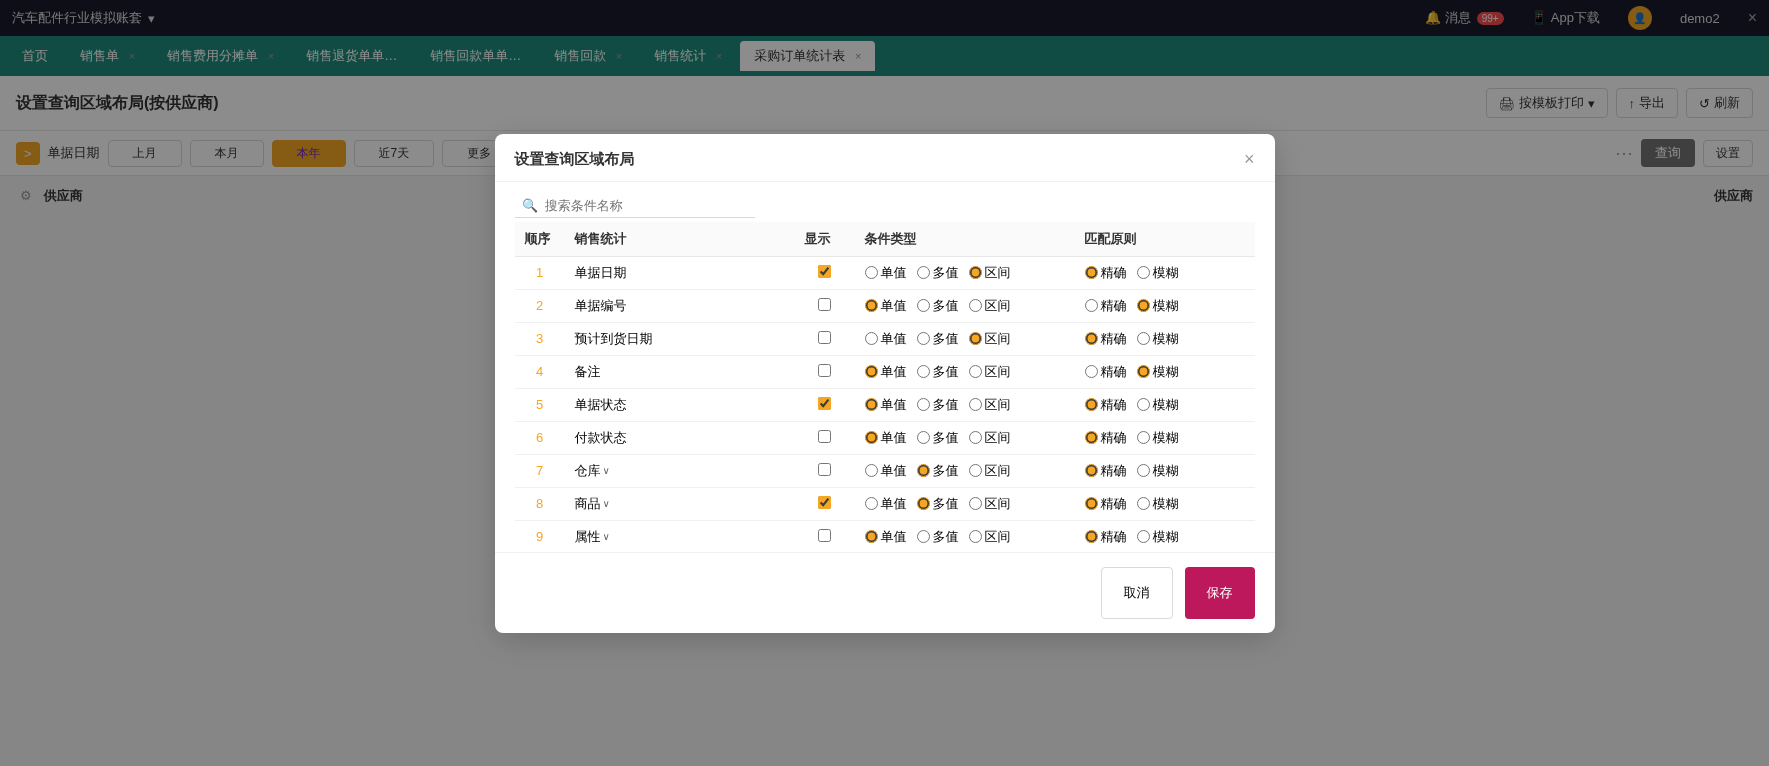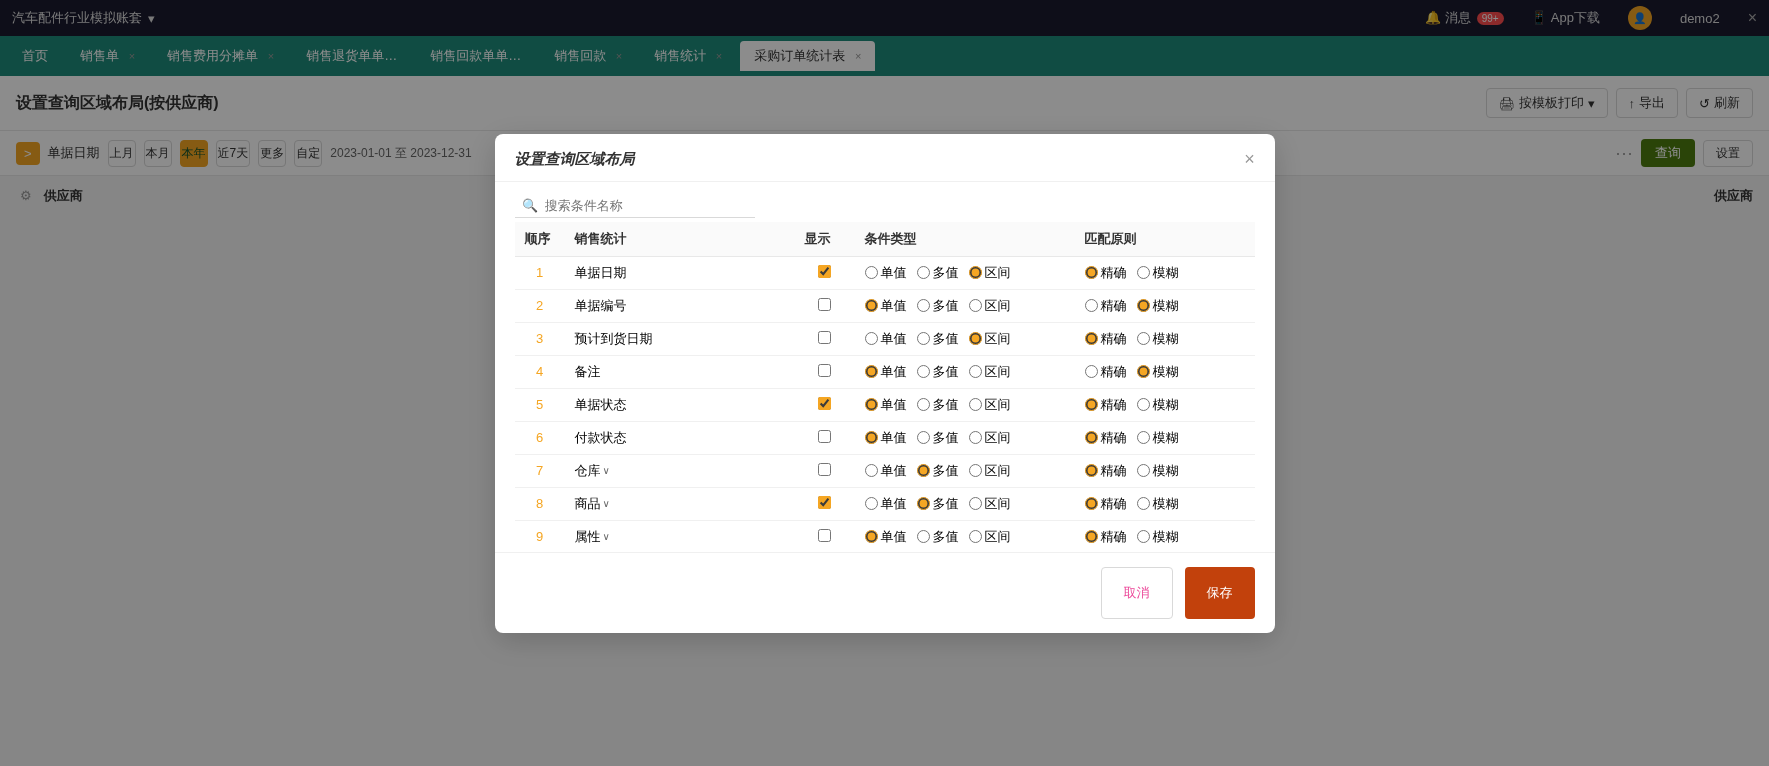--- a/index.html
+++ b/index.html
@@ -52,34 +52,34 @@
       background: #fff;
       padding: 12px 16px;
       display: flex;
       align-items: center;
       justify-content: space-between;
       border-bottom: 1px solid #e8e8e8;
     }
     .page-title { font-size: 16px; font-weight: bold; color: #333; }
     .header-actions { display: flex; gap: 8px; align-items: center; }
     .btn-outline { border: 1px solid #d9d9d9; background: #fff; padding: 5px 12px; border-radius: 4px; cursor: pointer; font-size: 13px; color: #333; display: flex; align-items: center; gap: 4px; }
-    .btn-orange { background: #4d7c0f; color: #fff; border: none; padding: 5px 14px; border-radius: 4px; cursor: pointer; font-size: 13px; }
+    .btn-orange { background: #737373; color: #fff; border: none; padding: 5px 14px; border-radius: 4px; cursor: pointer; font-size: 13px; }
 
     
     .filter-bar {
       background: #fff;
       padding: 8px 16px;
       display: flex;
       align-items: center;
       gap: 8px;
       border-bottom: 1px solid #e8e8e8;
       flex-wrap: wrap;
     }
     .filter-toggle { background: #f5a623; color: #fff; border: none; padding: 4px 8px; border-radius: 4px; cursor: pointer; font-size: 13px; }
-    .date-btn { padding: 4px 1px; border: 1px solid #d9d9d9; border-radius: 4px; background: #fff; cursor: pointer; font-size: 12px; color: #333; }
+    .date-btn { padding: 4px 24px; border: 1px solid #d9d9d9; border-radius: 4px; background: #fff; cursor: pointer; font-size: 12px; color: #333; }
     .date-btn.active { background: #f5a623; color: #fff; border-color: #f5a623; }
     .action-btn { padding: 4px 12px; border: 1px solid #d9d9d9; border-radius: 4px; background: #fff; cursor: pointer; font-size: 12px; color: #333; }
 
     
     .table-area { padding: 8px 16px; }
     .table-toolbar { display: flex; align-items: center; gap: 8px; margin-bottom: 8px; }
     .settings-icon { color: #999; cursor: pointer; padding: 4px; }
 
     
     .overlay {
@@ -102,21 +102,20 @@
       flex-direction: column;
       box-shadow: 0 8px 32px rgba(0,0,0,0.18);
       position: relative;
     }
     .dialog-header {
       padding: 16px 20px 12px;
       border-bottom: 1px solid #f0f0f0;
       display: flex;
       align-items: center;
       justify-content: space-between;
-      font-style: italic;
     }
     .dialog-title { font-size: 15px; font-weight: bold; color: #333; }
     .dialog-close { color: #999; cursor: pointer; font-size: 18px; line-height: 1; }
 
     
     .dialog-tabs {
       display: flex;
       padding: 0 20px;
       border-bottom: 1px solid #e8e8e8;
       gap: 0;
@@ -205,26 +204,26 @@
       justify-content: flex-end;
       gap: 12px;
     }
     .btn-cancel {
       padding: 1px 22px;
       border: 1px solid #d9d9d9;
       background: #fff;
       border-radius: 4px;
       cursor: pointer;
       font-size: 13px;
-      color: #ec4899;
+      color: #000000;
     }
     .btn-save {
       padding: 17px 22px;
       border: none;
-      background: #c2410c;
+      background: #be185d;
       color: #fff;
       border-radius: 4px;
       cursor: pointer;
       font-size: 13px;
       font-weight: 500;
     }
     .name-with-arrow { display: flex; align-items: center; gap: 2px; }
     .arrow-down { font-size: 10px; color: #666; }
   </style>
 </head>
@@ -281,21 +280,21 @@
         <span>刷新</span>
       </button>
     </div>
   </div>
 
   <div class="filter-bar">
     <button class="filter-toggle">&gt;</button>
     <span style="font-size:13px; color:#333;">单据日期</span>
     <button class="date-btn">上月</button>
     <button class="date-btn">本月</button>
-    <button class="date-btn active" style="background:#f5a623; color:#14532d; border-color:#f5a623;">本年</button>
+    <button class="date-btn active" style="background:#f5a623; color:#6d28d9; border-color:#f5a623;">本年</button>
     <button class="date-btn">近7天</button>
     <button class="date-btn">更多</button>
     <button class="date-btn">自定</button>
     <span style="font-size:12px; color:#666;">2023-01-01 至 2023-12-31</span>
     <span style="flex:1"></span>
     <span style="color:#999; font-size:18px; cursor:pointer;">···</span>
     <button class="btn-orange">查询</button>
     <button class="action-btn">设置</button>
   </div>
 

